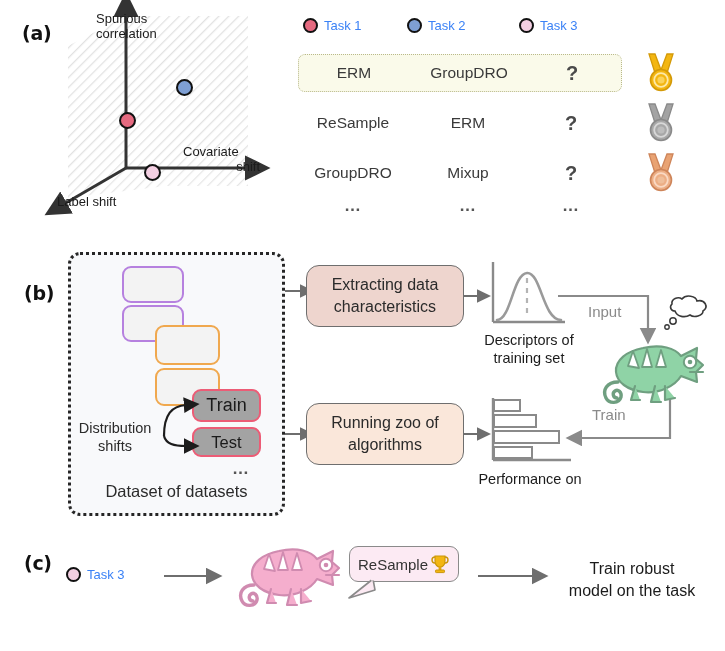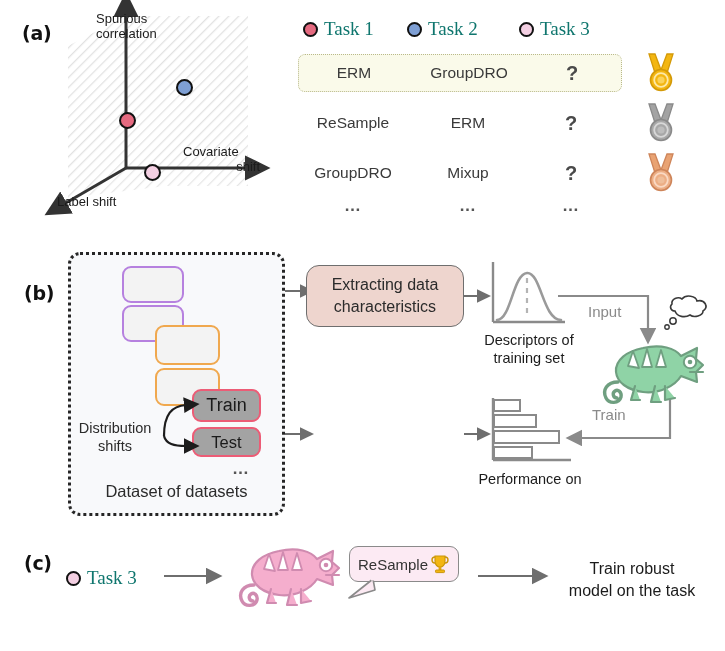--- a/index.html
+++ b/index.html
@@ -50,21 +50,21 @@
     box-sizing: border-box;
   }
 
   
   .legend-row { display: flex; align-items: center; }
   .legend-item { display: flex; align-items: center; gap: 6px; }
   .legend-dot {
     width: 15px; height: 15px; border-radius: 50%;
     border: 2.1px solid #111; box-sizing: border-box;
   }
-  .legend-text { font-size: 19px; color: #0f766e; font-family: Liberation Serif, serif; }
+  .legend-text { font-size: 13px; color: #3b82f6; }
 
   
   .rank-table { position: absolute; }
   .rank-row {
     display: flex; align-items: center;
     height: 38px;
     box-sizing: border-box;
   }
   .rank-row.highlight {
     background: #FAFAEA;
@@ -311,20 +311,26 @@
     <line x1="0" y1="7" x2="17" y2="7" stroke="#6e6e6e" stroke-width="2" marker-end="url(#garr)"></line>
   </svg>
 
   <div class="abs procbox top" style="left:306px; top:265px; width:158px; height:62px;">
     <div>
       <div>Extracting data</div>
       <div>characteristics</div>
     </div>
   </div>
 
+  <div class="abs procbox bot" style="left:306px; top:403px; width:158px; height:62px;">
+    <div>
+      <div>Running zoo of</div>
+      <div>algorithms</div>
+    </div>
+  </div>
 
   <svg class="abs" style="left:464px; top:289px;" width="24" height="14">
     <line x1="0" y1="7" x2="15" y2="7" stroke="#6e6e6e" stroke-width="2" marker-end="url(#garr)"></line>
   </svg>
   <svg class="abs" style="left:464px; top:427px;" width="24" height="14">
     <line x1="0" y1="7" x2="15" y2="7" stroke="#6e6e6e" stroke-width="2" marker-end="url(#garr)"></line>
   </svg>
 
   <svg class="abs" style="left:487px; top:260px;" width="82" height="68">
     <line x1="6" y1="2" x2="6" y2="62" stroke="#8a8a8a" stroke-width="2.4"></line>

